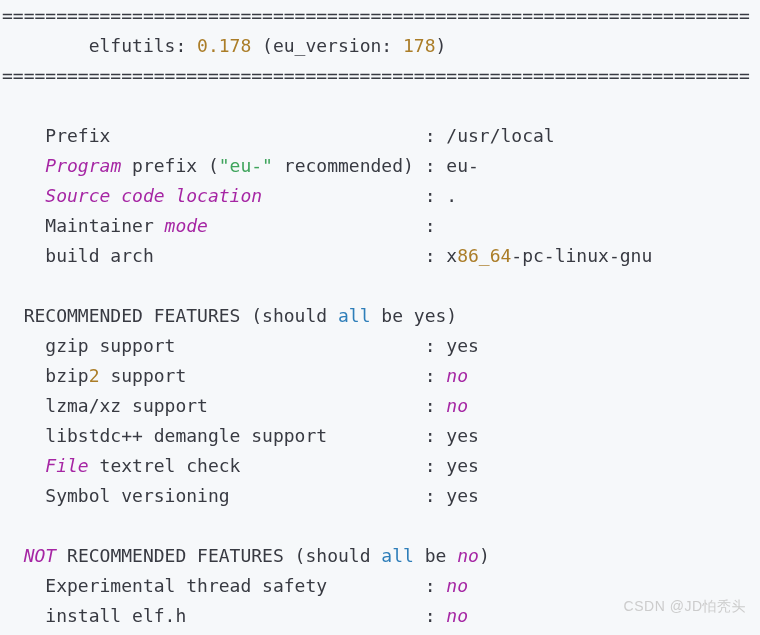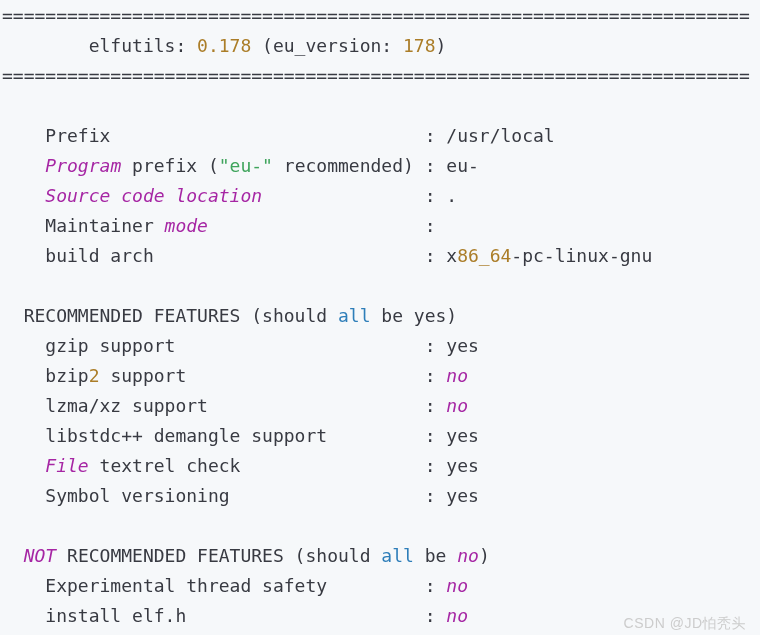--- a/index.html
+++ b/index.html
@@ -28,21 +28,21 @@
   }
   .line{min-height:30px;}
   .tok-t{color:var(--col-t);}
   .tok-n{color:var(--col-n);}
   .tok-k{color:var(--col-k);font-style:italic;}
   .tok-s{color:var(--col-s);}
   .tok-b{color:var(--col-b);}
   .watermark{
     position:absolute;
     right:14px;
-    bottom:2px;
+    bottom:19px;
     font-family:"Liberation Sans",sans-serif;
     font-size:14px;
     color:var(--col-w);
     letter-spacing:0.5px;
   }
 </style>
 </head>
 <body>
 
 <div class="code"><div class="line"><span class="tok-t">=====================================================================</span></div><div class="line"><span class="tok-t">        elfutils: </span><span class="tok-n">0.178</span><span class="tok-t"> (eu_version: </span><span class="tok-n">178</span><span class="tok-t">)</span></div><div class="line"><span class="tok-t">=====================================================================</span></div><div class="line"></div><div class="line"><span class="tok-t">    Prefix                             : /usr/local</span></div><div class="line"><span class="tok-t">    </span><span class="tok-k">Program</span><span class="tok-t"> prefix (</span><span class="tok-s">"eu-"</span><span class="tok-t"> recommended) : eu-</span></div><div class="line"><span class="tok-t">    </span><span class="tok-k">Source code location</span><span class="tok-t">               : .</span></div><div class="line"><span class="tok-t">    Maintainer </span><span class="tok-k">mode</span><span class="tok-t">                    :</span></div><div class="line"><span class="tok-t">    build arch                         : x</span><span class="tok-n">86_64</span><span class="tok-t">-pc-linux-gnu</span></div><div class="line"></div><div class="line"><span class="tok-t">  RECOMMENDED FEATURES (should </span><span class="tok-b">all</span><span class="tok-t"> be yes)</span></div><div class="line"><span class="tok-t">    gzip support                       : yes</span></div><div class="line"><span class="tok-t">    bzip</span><span class="tok-n">2</span><span class="tok-t"> support                      : </span><span class="tok-k">no</span></div><div class="line"><span class="tok-t">    lzma/xz support                    : </span><span class="tok-k">no</span></div><div class="line"><span class="tok-t">    libstdc++ demangle support         : yes</span></div><div class="line"><span class="tok-t">    </span><span class="tok-k">File</span><span class="tok-t"> textrel check                 : yes</span></div><div class="line"><span class="tok-t">    Symbol versioning                  : yes</span></div><div class="line"></div><div class="line"><span class="tok-t">  </span><span class="tok-k">NOT</span><span class="tok-t"> RECOMMENDED FEATURES (should </span><span class="tok-b">all</span><span class="tok-t"> be </span><span class="tok-k">no</span><span class="tok-t">)</span></div><div class="line"><span class="tok-t">    Experimental thread safety         : </span><span class="tok-k">no</span></div><div class="line"><span class="tok-t">    install elf.h                      : </span><span class="tok-k">no</span></div></div>

